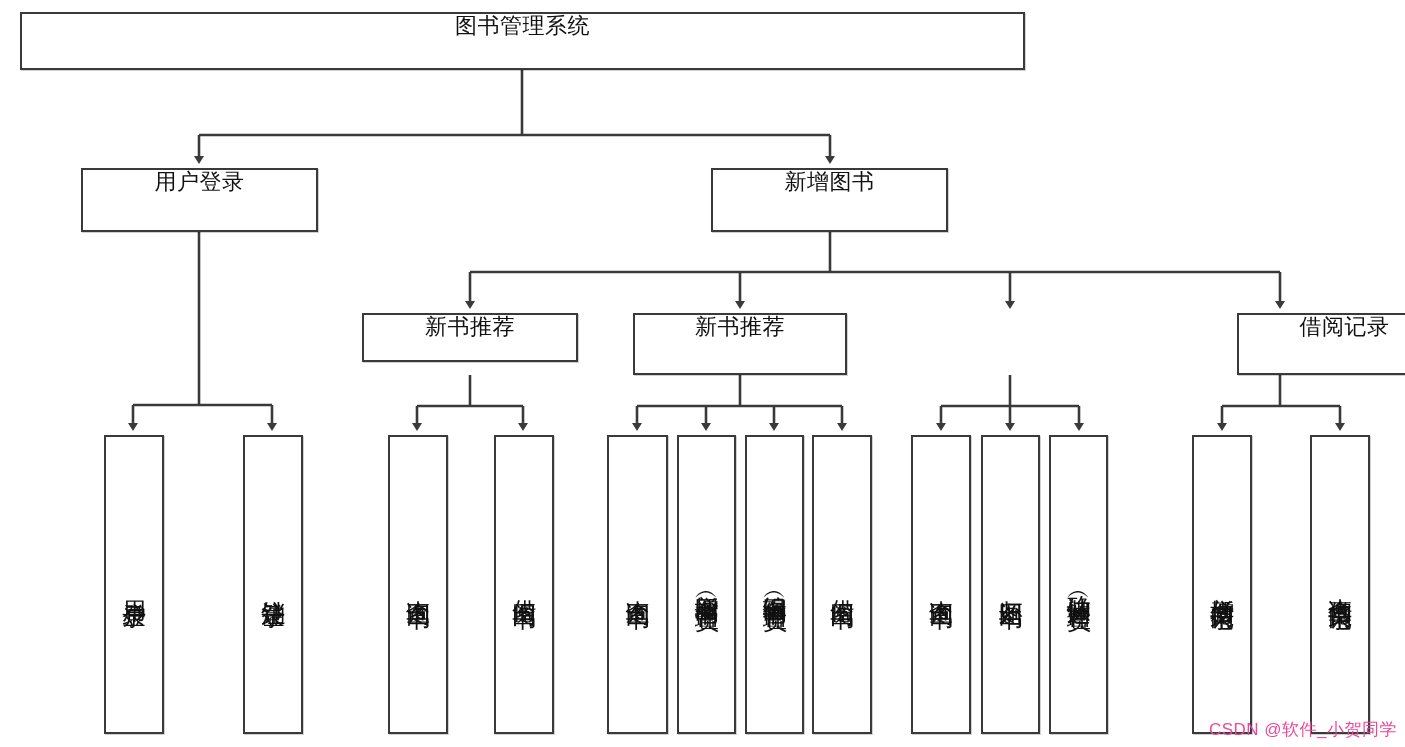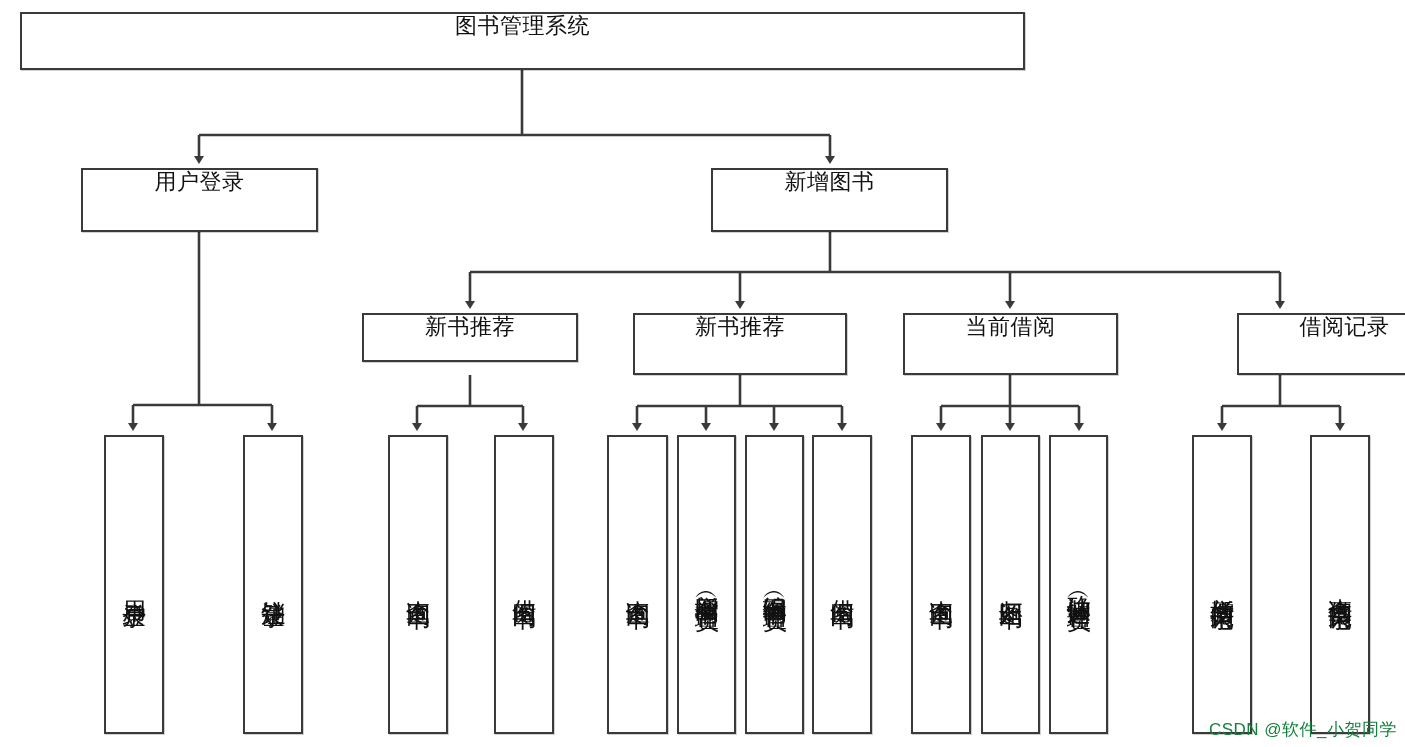--- a/index.html
+++ b/index.html
@@ -61,21 +61,21 @@
     line-height: 1.18;
     letter-spacing: 2px;
     white-space: nowrap;
     max-height: 100%;
   }
   .watermark {
     position: absolute;
     right: 8px;
     bottom: 6px;
     font-size: 17px;
-    color: #15803d;
+    color: #ec4899;
     white-space: nowrap;
     letter-spacing: 0.5px;
     margin-top: 32px;
   }
 </style>
 </head>
 <body>
 
 <div id="canvas">
 
@@ -139,23 +139,20 @@
   <div class="node h" style="left:711px; top:168px; width:237px; height:64px;">
     <span class="label">新增图书</span>
   </div>
 
   <div class="node h" style="left:362px; top:313px; width:216px; height:49px;">
     <span class="label">新书推荐</span>
   </div>
   <div class="node h" style="left:633px; top:313px; width:214px; height:62px;">
     <span class="label">新书推荐</span>
   </div>
-  <div class="node h" style="left:903px; top:313px; width:215px; height:62px;">
-    <span class="label">当前借阅</span>
-  </div>
   <div class="node h" style="left:1237px; top:313px; width:215px; height:62px;">
     <span class="label">借阅记录</span>
   </div>
 
   <div class="node v" style="left:104px; top:435px; width:60px; height:299px;">
     <span class="label">用户登录</span>
   </div>
   <div class="node v" style="left:243px; top:435px; width:60px; height:299px;">
     <span class="label">注销登录</span>
   </div>

